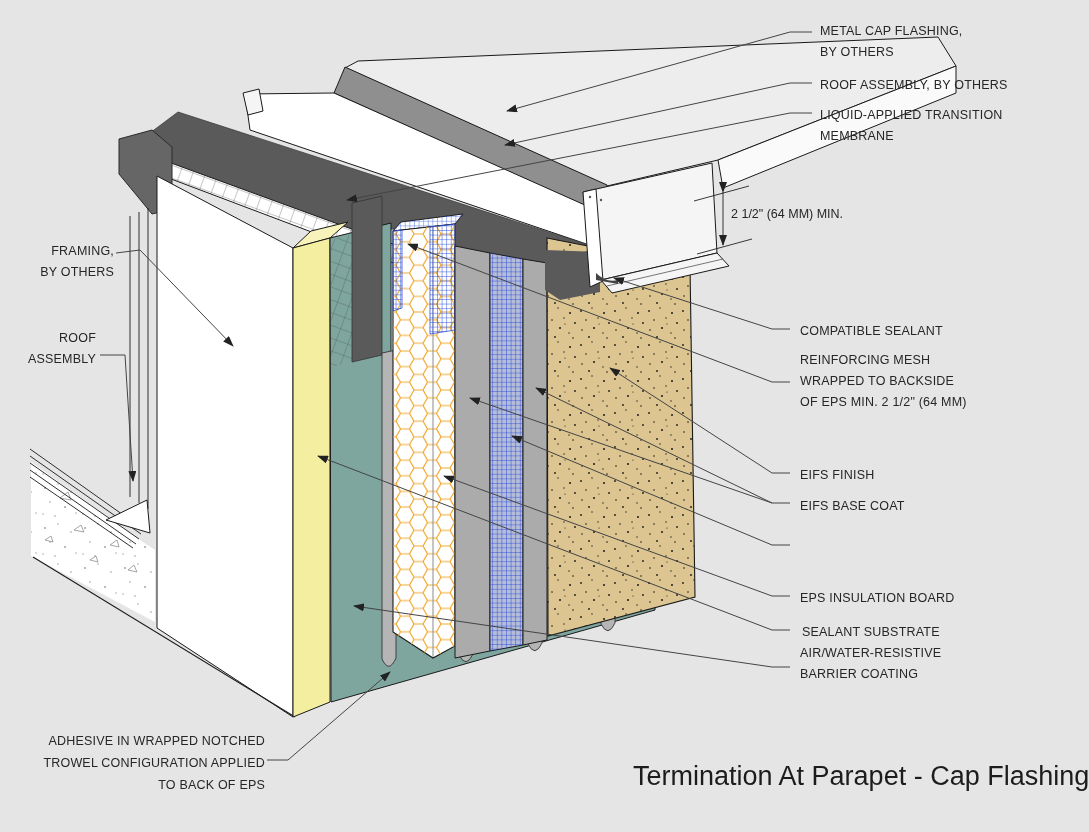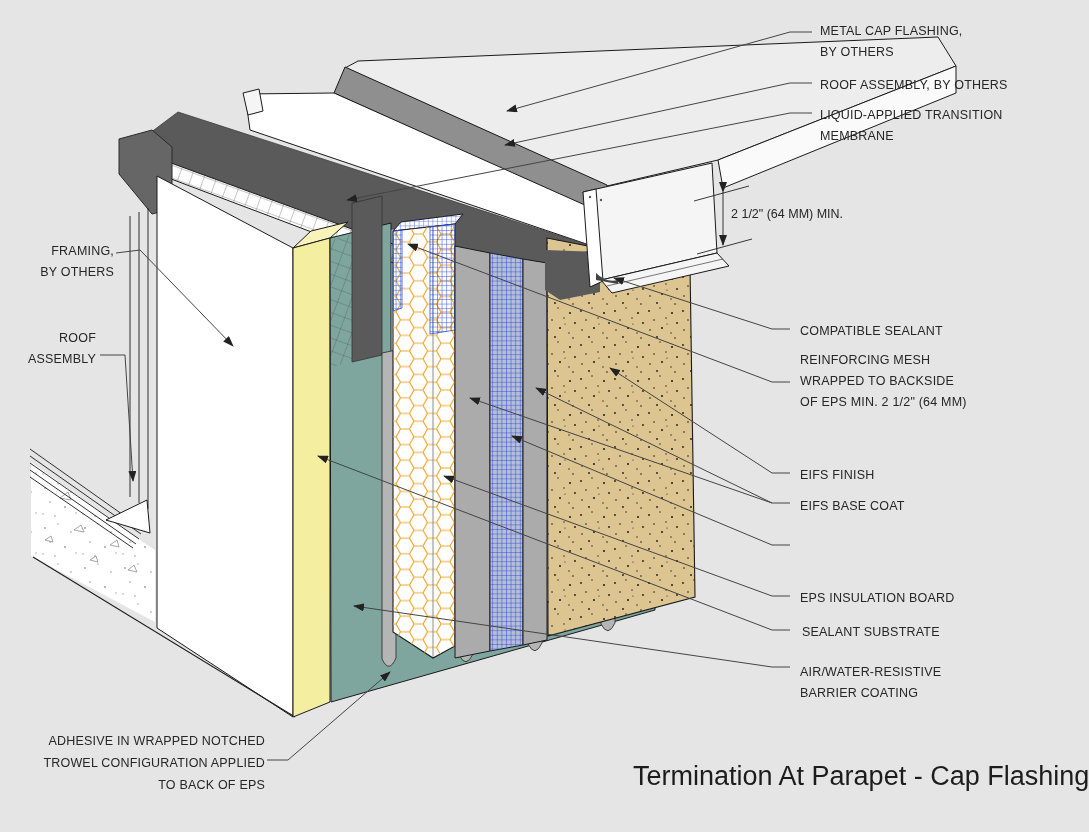--- a/index.html
+++ b/index.html
@@ -196,21 +196,21 @@
 <div class="callout r" style="left:820px;top:75px;">ROOF ASSEMBLY, BY OTHERS</div>
 <div class="dim" style="left:731px;top:207px;">2 1/2" (64 MM) MIN.</div>
 <div class="callout r" style="left:800px;top:321px;">COMPATIBLE SEALANT</div>
 <div class="callout r" style="left:800px;top:350px;">REINFORCING MESH
 WRAPPED TO BACKSIDE
 OF EPS MIN. 2 1/2" (64 MM)</div>
 <div class="callout r" style="left:800px;top:465px;">EIFS FINISH</div>
 <div class="callout r" style="left:800px;top:496px;">EIFS BASE COAT</div>
 <div class="callout r" style="left:800px;top:588px;">EPS INSULATION BOARD</div>
 <div class="callout r" style="left:802px;top:622px;">SEALANT SUBSTRATE</div>
-<div class="callout r" style="left:800px;top:662px;">AIR/WATER-RESISTIVE
+<div class="callout r" style="left:800px;top:643px;">AIR/WATER-RESISTIVE
 BARRIER COATING</div>
 
 <div class="callout l" style="left:10px;top:241px;width:104px;">FRAMING,
 BY OTHERS</div>
 <div class="callout l" style="left:10px;top:328px;width:86px;">ROOF
 ASSEMBLY</div>
 <div class="callout l" style="left:20px;top:730px;width:245px;line-height:22px;">ADHESIVE IN WRAPPED NOTCHED
 TROWEL CONFIGURATION APPLIED
 TO BACK OF EPS</div>
 

